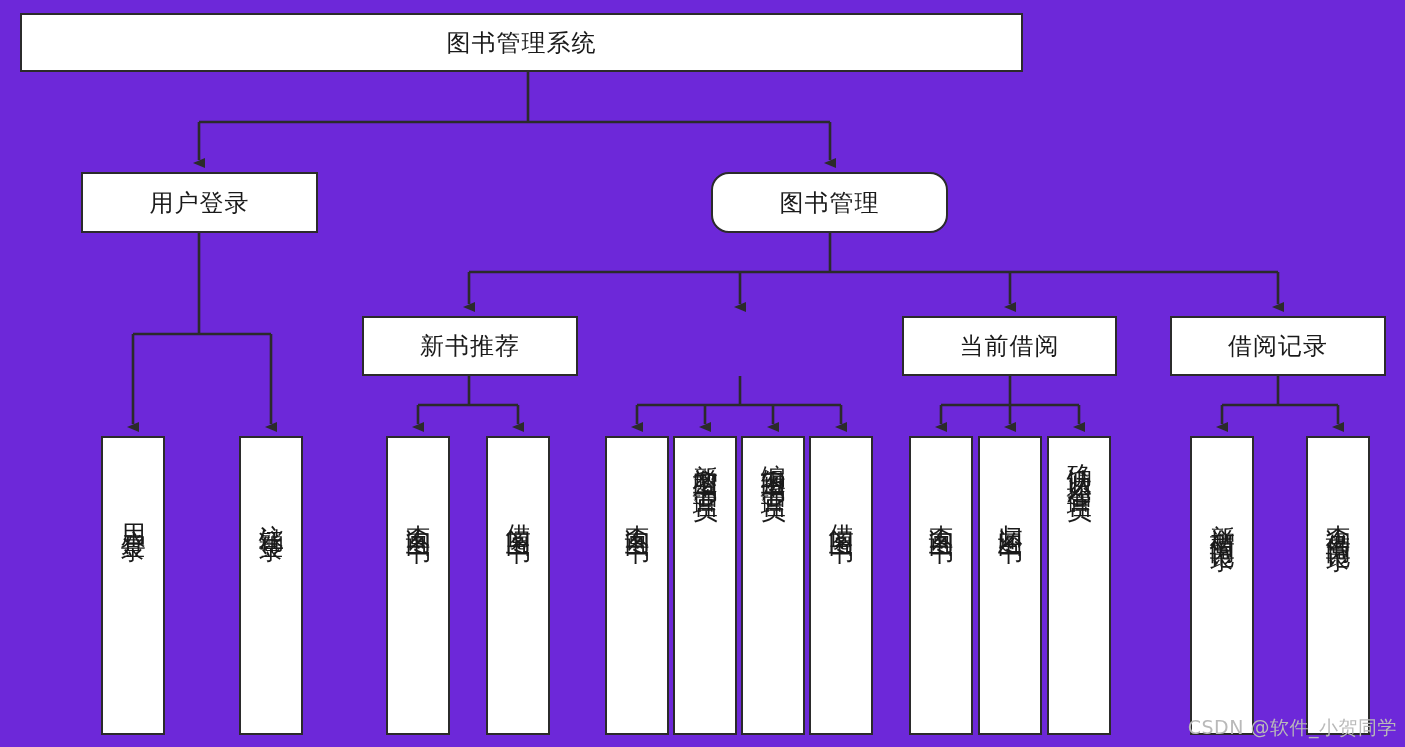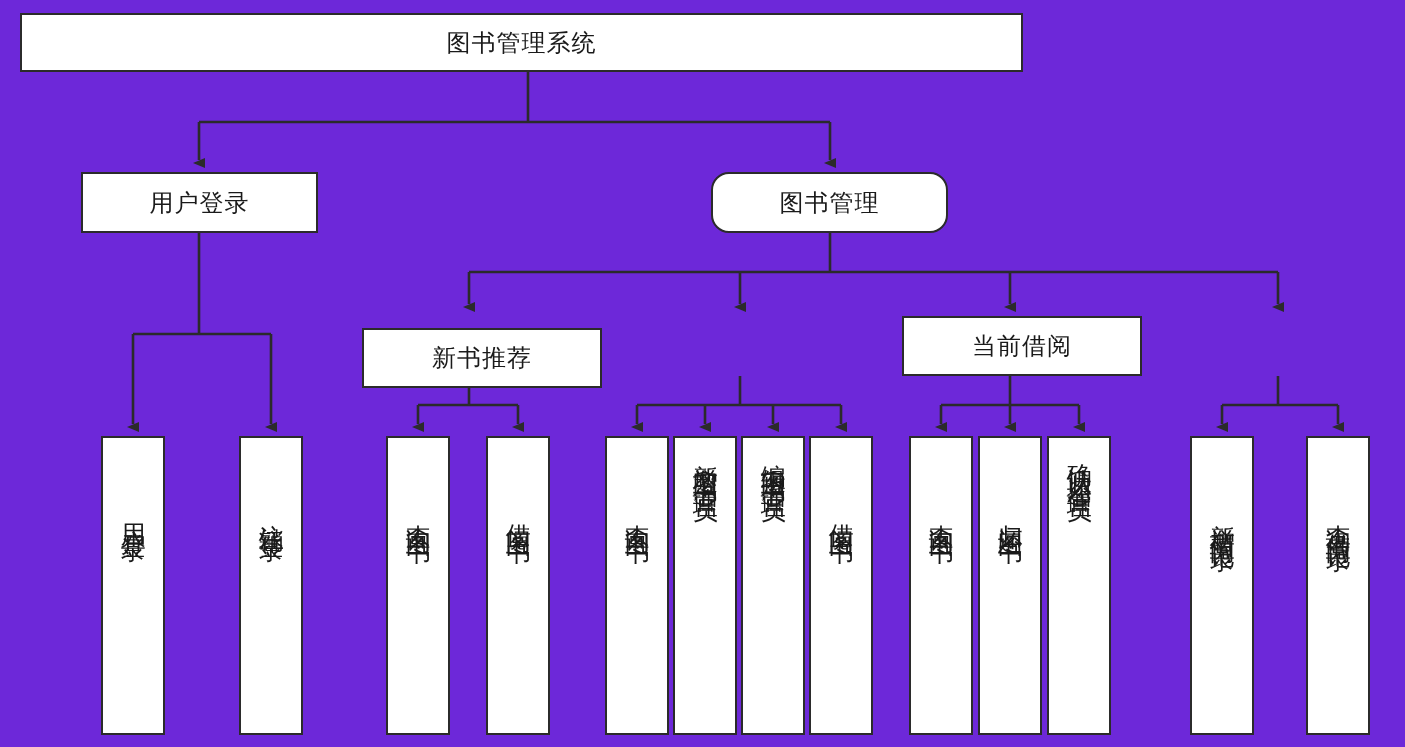--- a/index.html
+++ b/index.html
@@ -131,29 +131,32 @@
   </div>
 
   <div class="node node-h" style="left:81px; top:172px; width:237px; height:61px;">
     <span class="node-label">用户登录</span>
   </div>
 
   <div class="node node-h" style="left:711px; top:172px; width:237px; height:61px;border-radius:18px;">
     <span class="node-label">图书管理</span>
   </div>
 
-  <div class="node node-h" style="left:362px; top:328px; width:240px; height:60px;">
+  <div class="node node-h" style="left:362px; top:316px; width:216px; height:60px;">
     <span class="node-label">新书推荐</span>
   </div>
 
 
-  <div class="node node-h" style="left:902px; top:316px; width:240px; height:60px;">
+  <div class="node node-h" style="left:902px; top:316px; width:215px; height:60px;">
     <span class="node-label">当前借阅</span>
   </div>
 
+  <div class="node node-h" style="left:1170px; top:316px; width:216px; height:60px;">
+    <span class="node-label">借阅记录</span>
+  </div>
 
   <div class="node node-v start-mid" style="left:101px; top:436px; width:64px; height:299px;">
     <span class="node-label">用户登录</span>
   </div>
 
   <div class="node node-v start-mid" style="left:239px; top:436px; width:64px; height:299px;">
     <span class="node-label">注销登录</span>
   </div>
 
   <div class="node node-v start-mid" style="left:386px; top:436px; width:64px; height:299px;">
@@ -193,14 +196,15 @@
   </div>
 
   <div class="node node-v start-mid" style="left:1190px; top:436px; width:64px; height:299px;">
     <span class="node-label">新增借阅记录</span>
   </div>
 
   <div class="node node-v start-mid" style="left:1306px; top:436px; width:64px; height:299px;">
     <span class="node-label">查询借阅记录</span>
   </div>
 
+  <div class="watermark">CSDN @软件_小贺同学</div>
 
 </div>
 
 </body></html>

